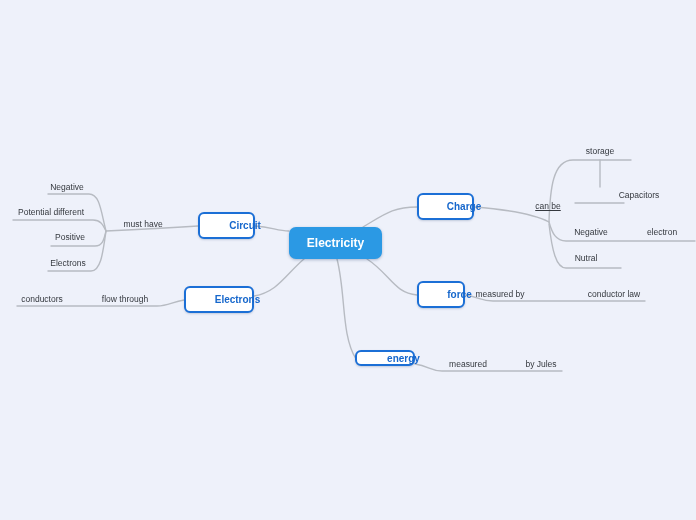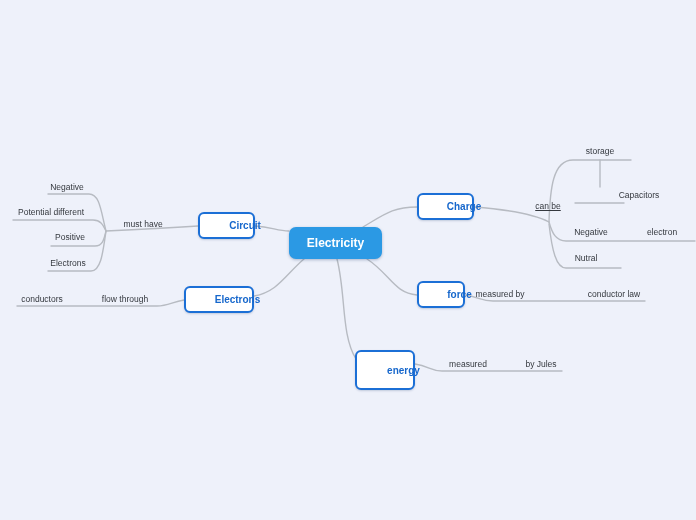--- a/index.html
+++ b/index.html
@@ -70,21 +70,21 @@
   </div>
 
   <div class="node child" style="left:184px;top:286px;width:70px;height:27px;align-items:center;">
     <span>Electrons</span>
   </div>
 
   <div class="node child" style="left:417px;top:281px;width:48px;height:27px;">
     <span>force</span>
   </div>
 
-  <div class="node child" style="left:355px;top:350px;width:60px;height:40px;">
+  <div class="node child" style="left:355px;top:350px;width:60px;height:16px;">
     <span>energy</span>
   </div>
 
   <div class="lbl" style="left:143px;top:224px;">must have</div>
   <div class="lbl" style="left:548px;top:206px;text-decoration:underline;">can be</div>
 
   <div class="lbl" style="left:600px;top:151px;">storage</div>
   <div class="lbl" style="left:599px;top:195px;margin-left:40px;">Capacitors</div>
   <div class="lbl" style="left:591px;top:232px;">Negative</div>
   <div class="lbl" style="left:662px;top:232px;">electron</div>

